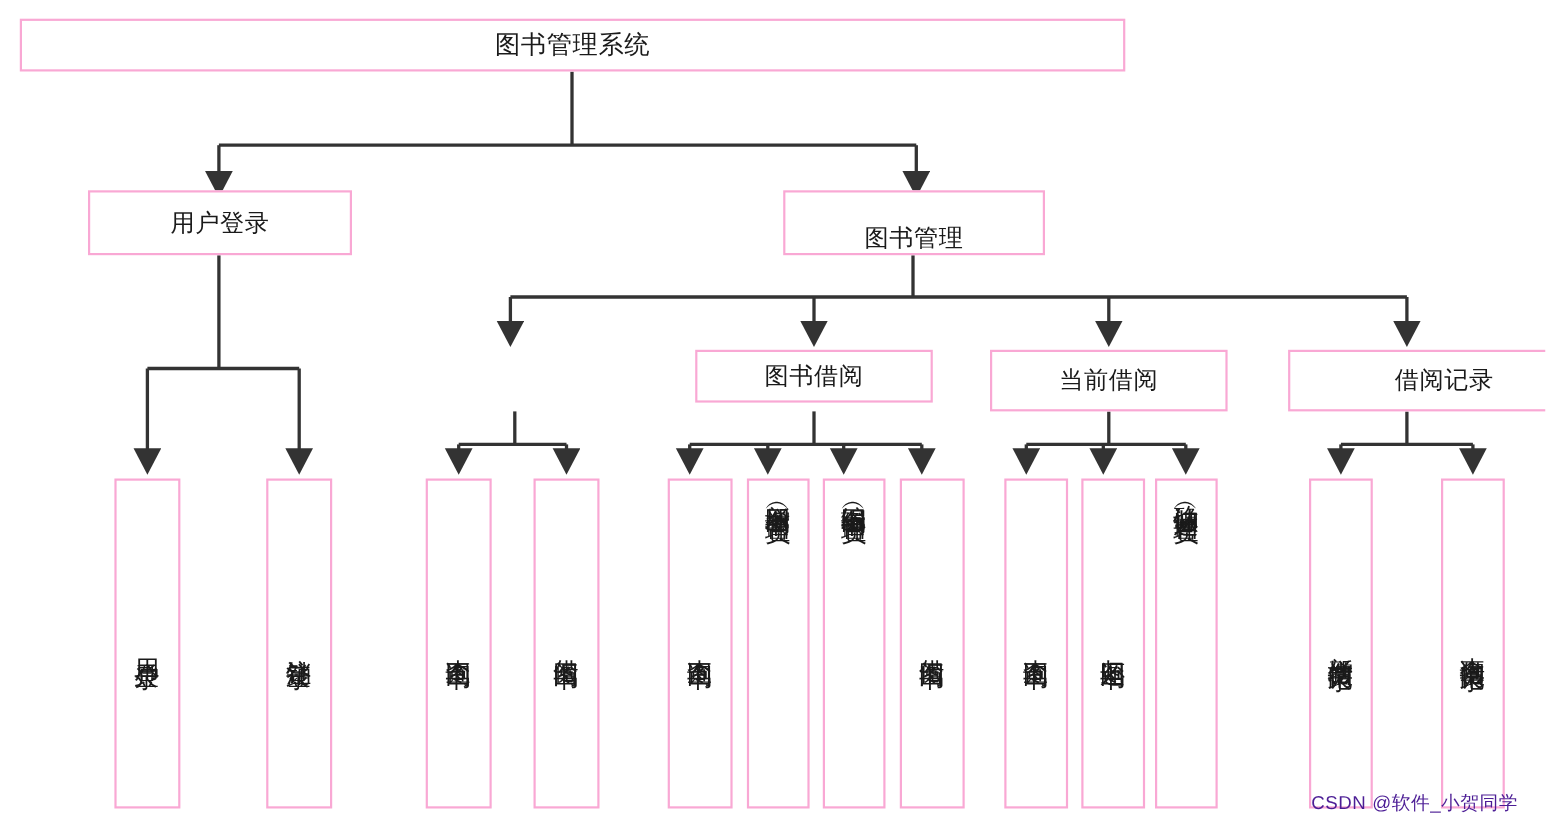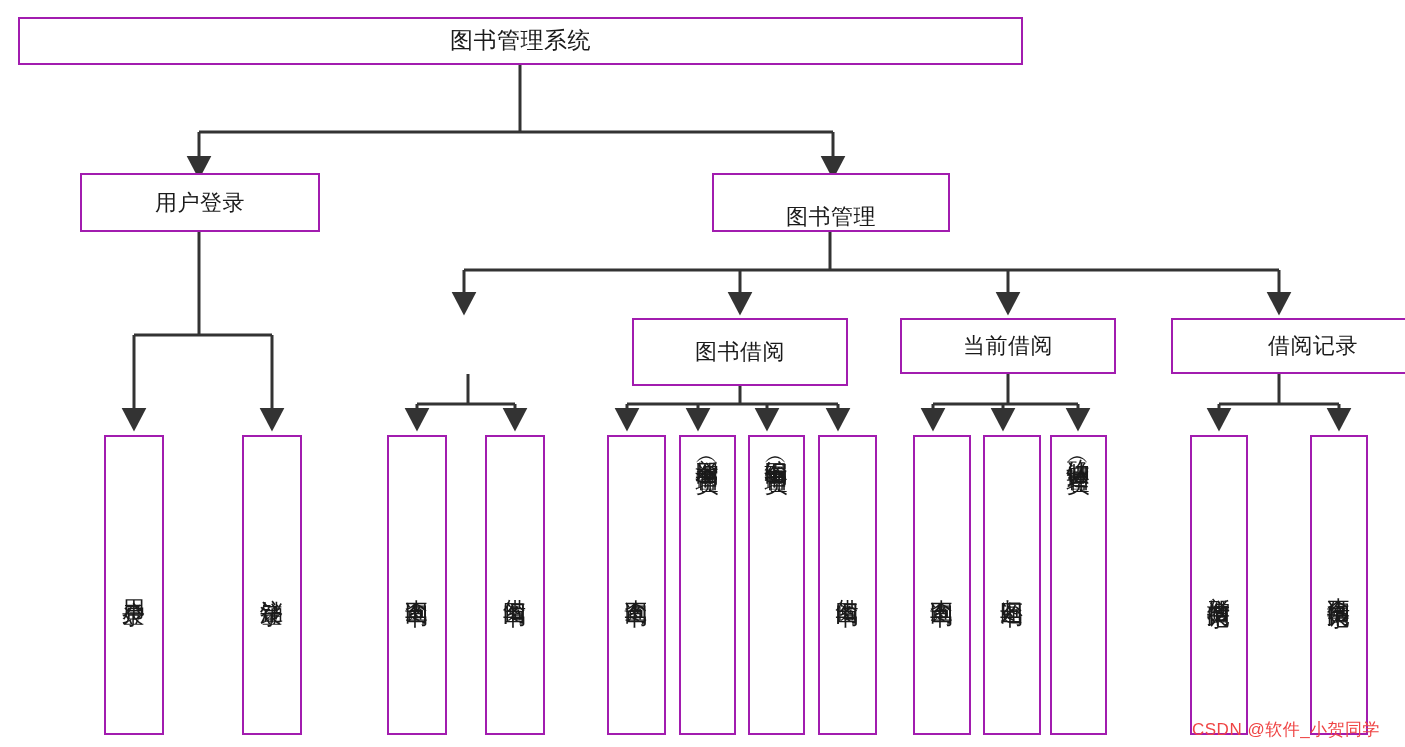--- a/index.html
+++ b/index.html
@@ -21,21 +21,21 @@
     position: absolute;
     left: 0;
     top: 0;
     width: 1405px;
     height: 747px;
     pointer-events: none;
   }
   .node {
     position: absolute;
     box-sizing: border-box;
-    border: 2px solid #a21caf;
+    border: 2px solid #f9a8d4;
     background: #ffffff;
     display: flex;
     align-items: center;
     justify-content: center;
     text-align: center;
     color: #1a1a1a;
   }
   .node .lbl {
     display: block;
     line-height: 1.18;
@@ -61,21 +61,21 @@
     letter-spacing: 2px;
     white-space: nowrap;
   }
   .node.vert.centered {
     align-items: center;
     padding-top: 0;
   }
   .watermark {
     position: absolute;
     font-size: 17px;
-    color: #ef4444;
+    color: #4c1d95;
     white-space: nowrap;
     letter-spacing: 0.5px;
   }
 </style>
 </head>
 <body>
 
 <div id="canvas">
 
   <svg class="edges" viewBox="0 0 1405 747" xmlns="http://www.w3.org/2000/svg">
@@ -132,21 +132,21 @@
     <span class="lbl">图书管理系统</span>
   </div>
 
   <div class="node horiz" style="left:80px; top:173px; width:240px; height:59px;">
     <span class="lbl">用户登录</span>
   </div>
   <div class="node horiz" style="left:712px; top:173px; width:238px; height:59px;align-items:flex-end;">
     <span class="lbl">图书管理</span>
   </div>
 
-  <div class="node horiz" style="left:632px; top:318px; width:216px; height:68px;">
+  <div class="node horiz" style="left:632px; top:318px; width:216px; height:48px;">
     <span class="lbl">图书借阅</span>
   </div>
   <div class="node horiz" style="left:900px; top:318px; width:216px; height:56px;justify-content:center;">
     <span class="lbl">当前借阅</span>
   </div>
   <div class="node horiz" style="left:1171px; top:318px; width:252px; height:56px;padding-left:32px;">
     <span class="lbl">借阅记录</span>
   </div>
 
   <div class="node vert centered" style="left:104px; top:435px; width:60px; height:300px;">

